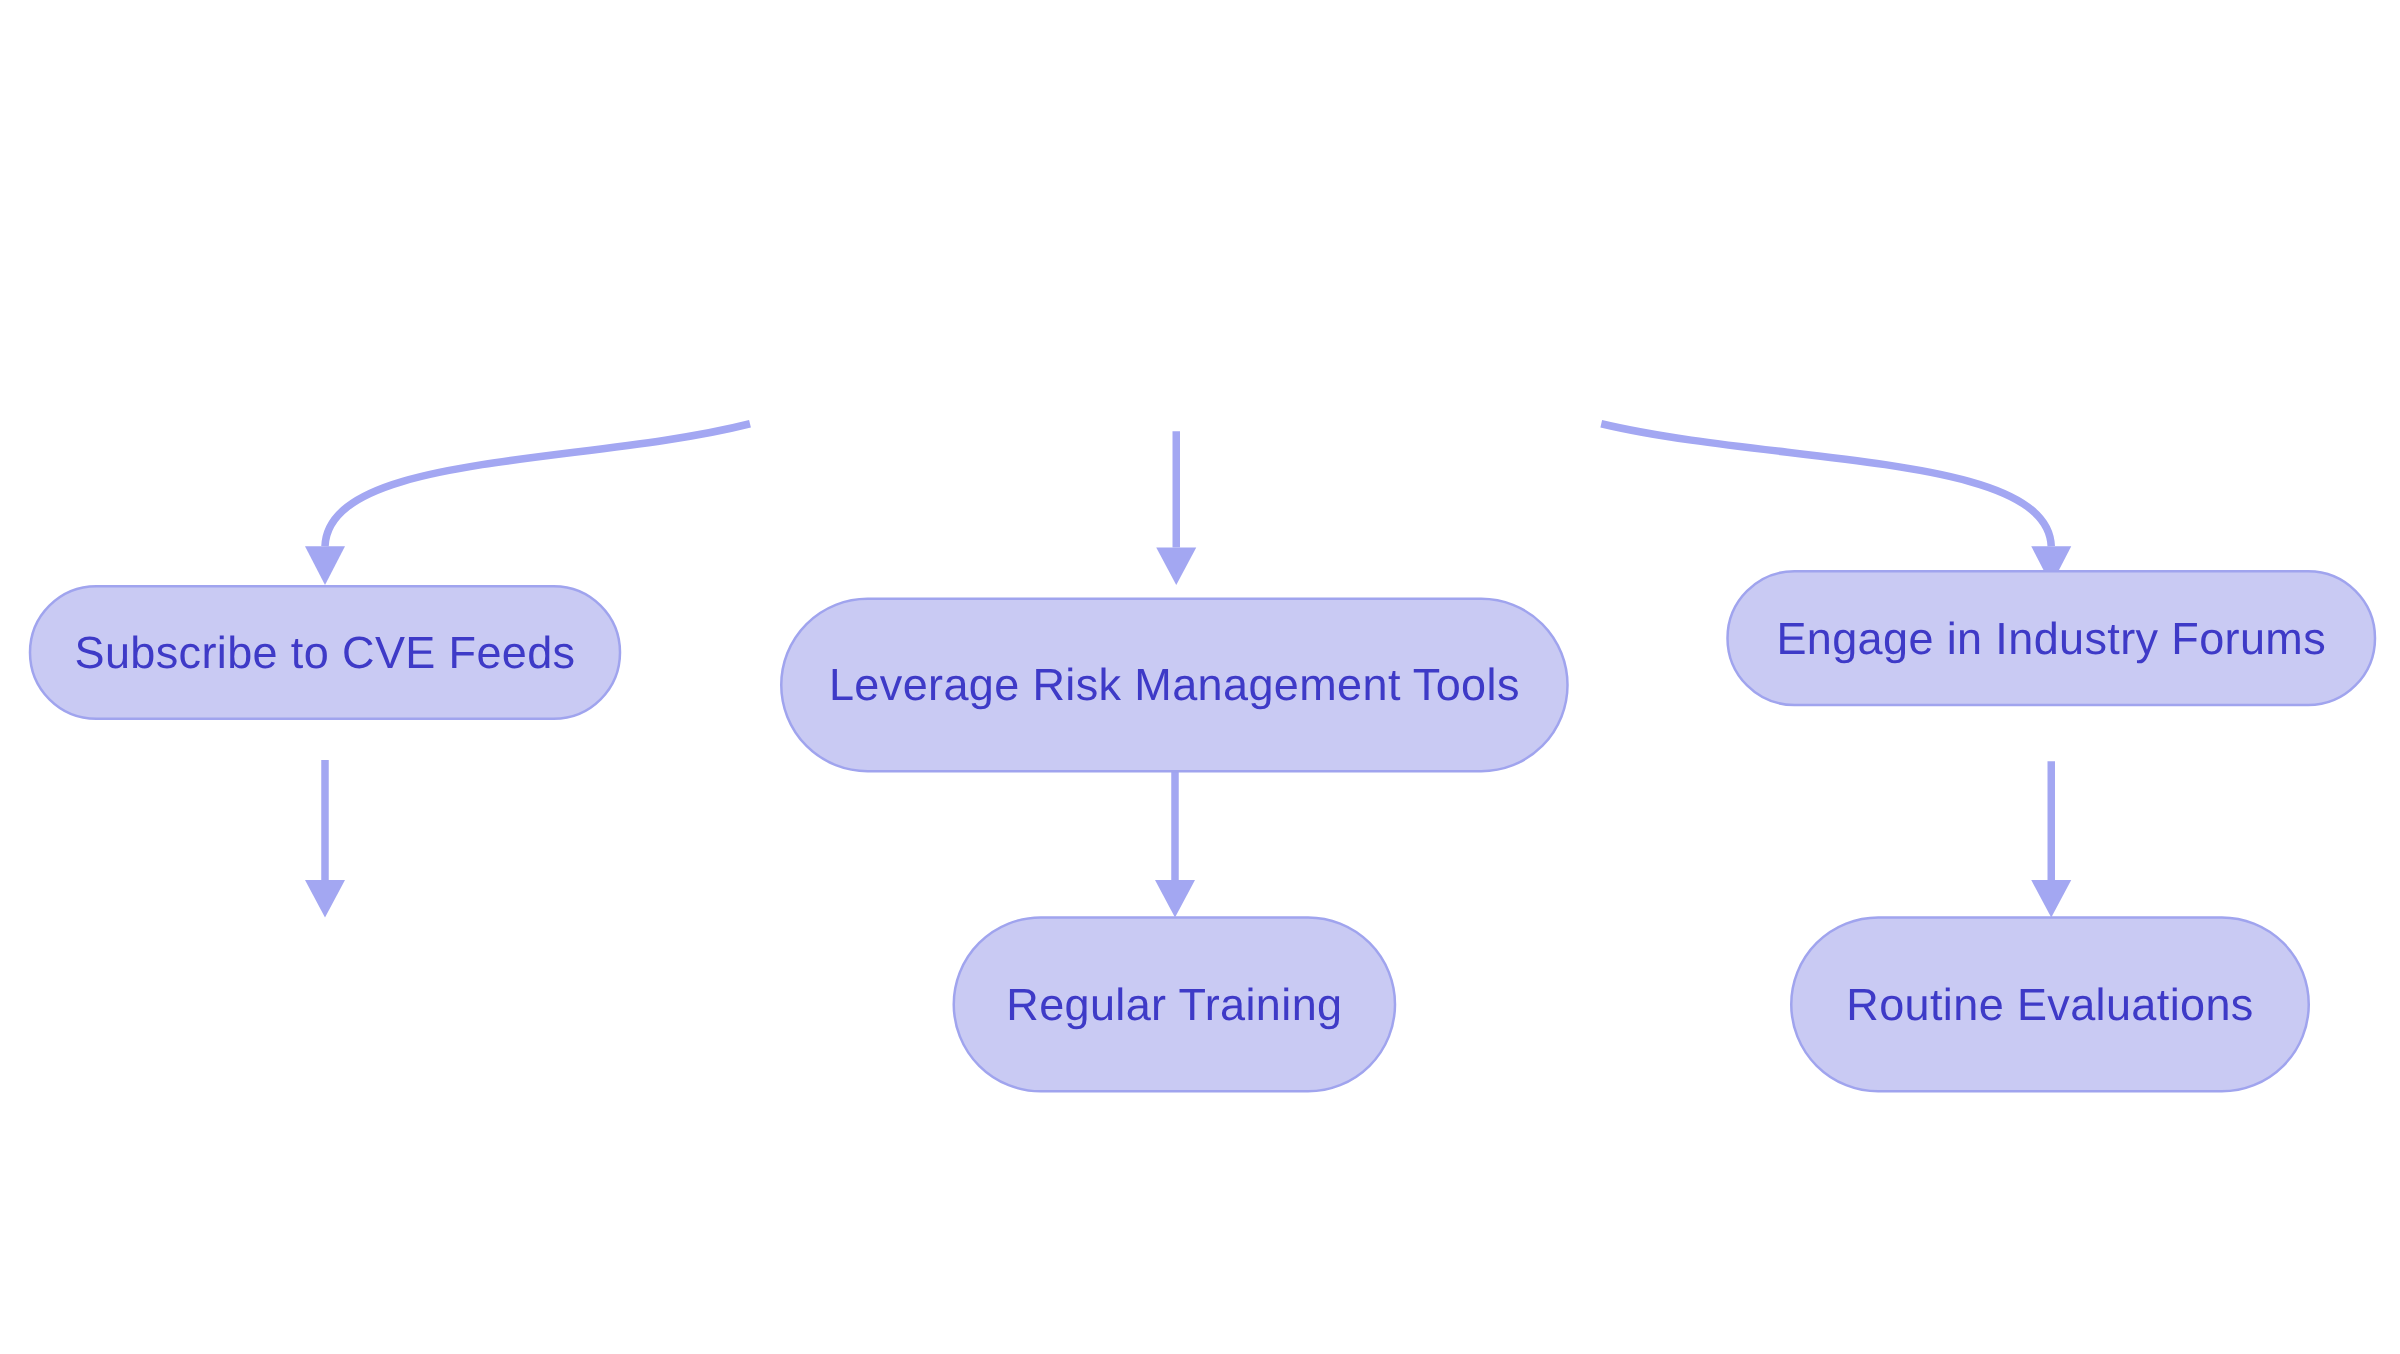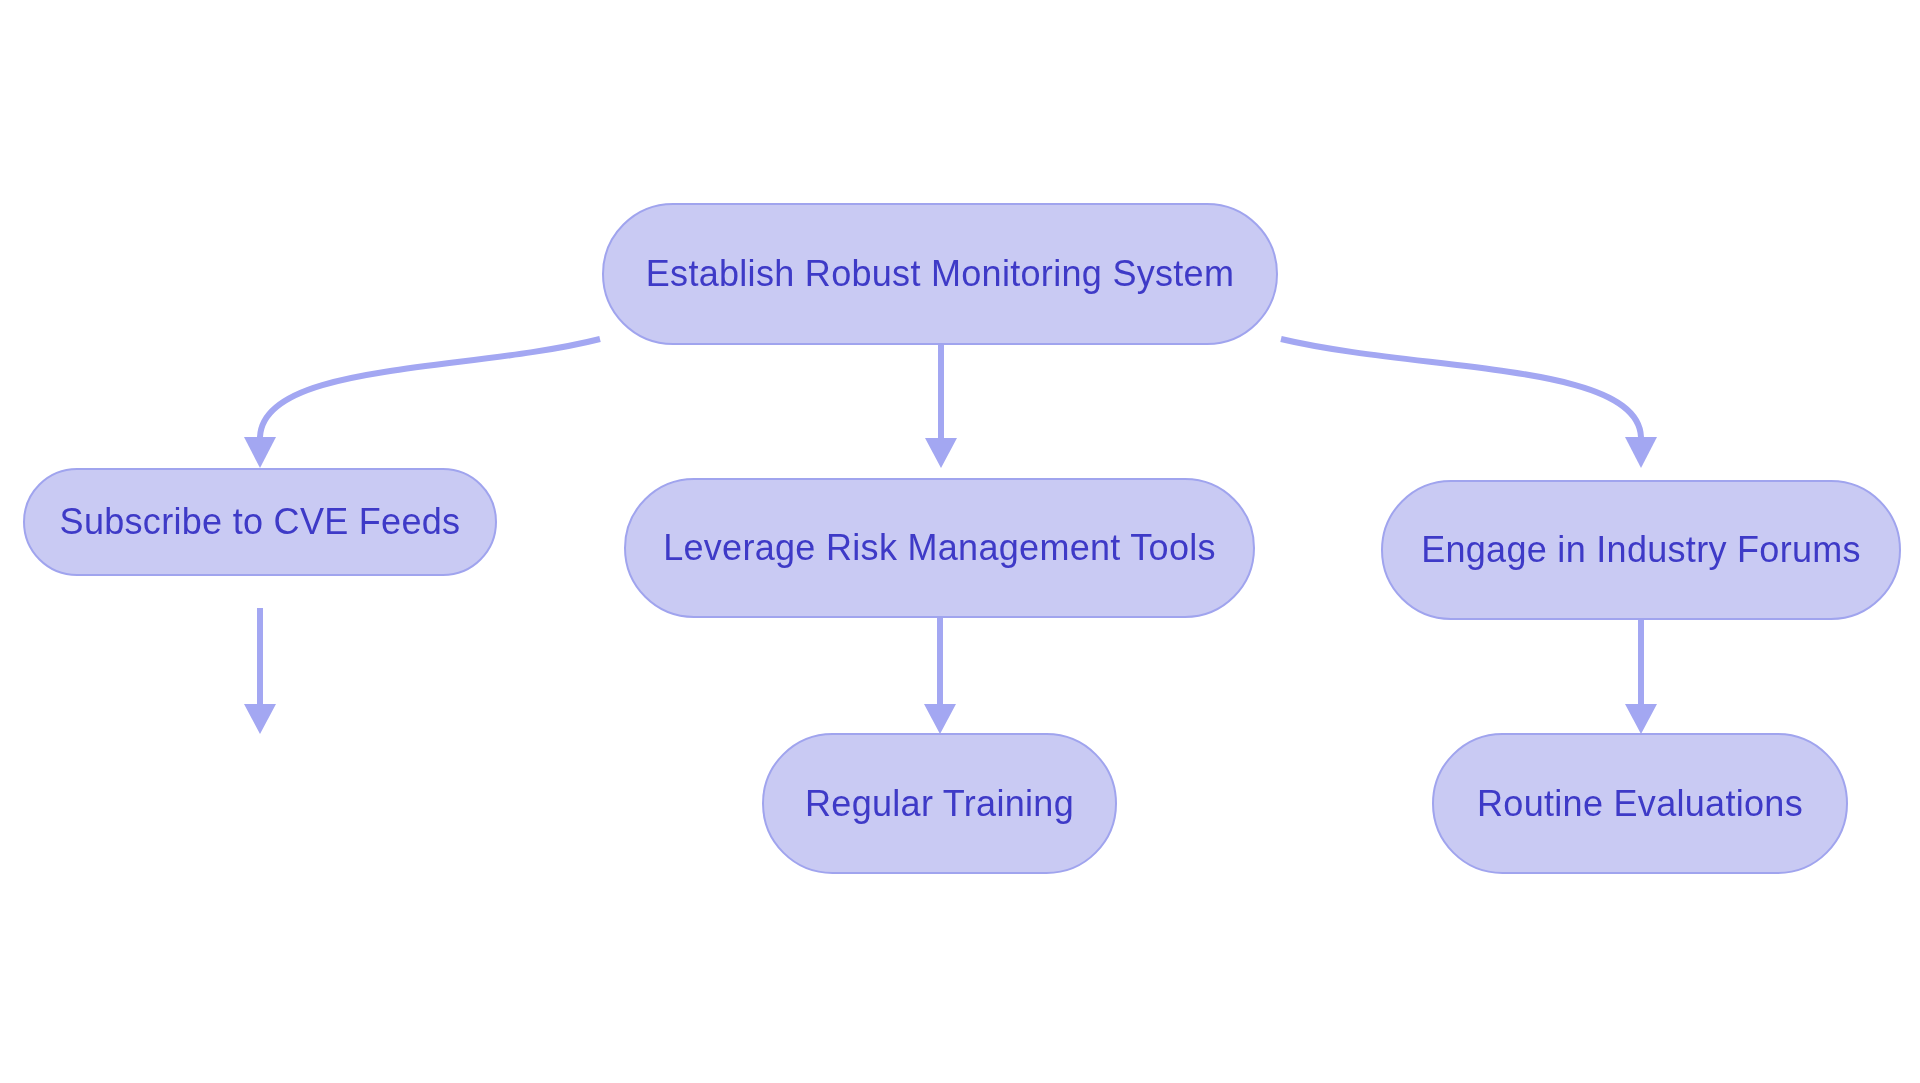--- a/index.html
+++ b/index.html
@@ -44,21 +44,21 @@
     justify-content: center;
     text-align: center;
     color: var(--text, #3e3ac7);
     font-size: 36px;
     line-height: 1.2;
     letter-spacing: 0.3px;
   }
   .node-root     { left: 602px;  top: 203px; width: 676px; height: 142px; }
   .node-cve      { left: 23px;   top: 468px; width: 474px; height: 108px; }
   .node-risk     { left: 624px;  top: 478px; width: 631px; height: 140px; }
-  .node-forums   { left: 1381px; top: 480px; width: 520px; height: 140px; }
+  .node-forums   { left: 1381px; top: 456px; width: 520px; height: 109px; }
   .node-alerts   { left: 63px;   top: 733px; width: 392px; height: 142px; }
   .node-training { left: 762px;  top: 733px; width: 355px; height: 141px; }
   .node-evals    { left: 1432px; top: 733px; width: 416px; height: 141px; }
 </style>
 </head>
 <body>
 
 <div class="stage">
 
   <svg class="edges" viewBox="0 0 1920 1083" xmlns="http://www.w3.org/2000/svg">
@@ -75,23 +75,20 @@
     <path class="edge" d="M 260 608 L 260 704"></path>
     <polygon class="arrowhead" points="244,704 276,704 260,734"></polygon>
 
     <path class="edge" d="M 940 608 L 940 704"></path>
     <polygon class="arrowhead" points="924,704 956,704 940,734"></polygon>
 
     <path class="edge" d="M 1641 609 L 1641 704"></path>
     <polygon class="arrowhead" points="1625,704 1657,704 1641,734"></polygon>
   </svg>
 
-  <div class="node node-root">
-    <span>Establish Robust Monitoring System</span>
-  </div>
 
   <div class="node node-cve">
     <span>Subscribe to CVE Feeds</span>
   </div>
 
   <div class="node node-risk">
     <span>Leverage Risk Management Tools</span>
   </div>
 
   <div class="node node-forums">

